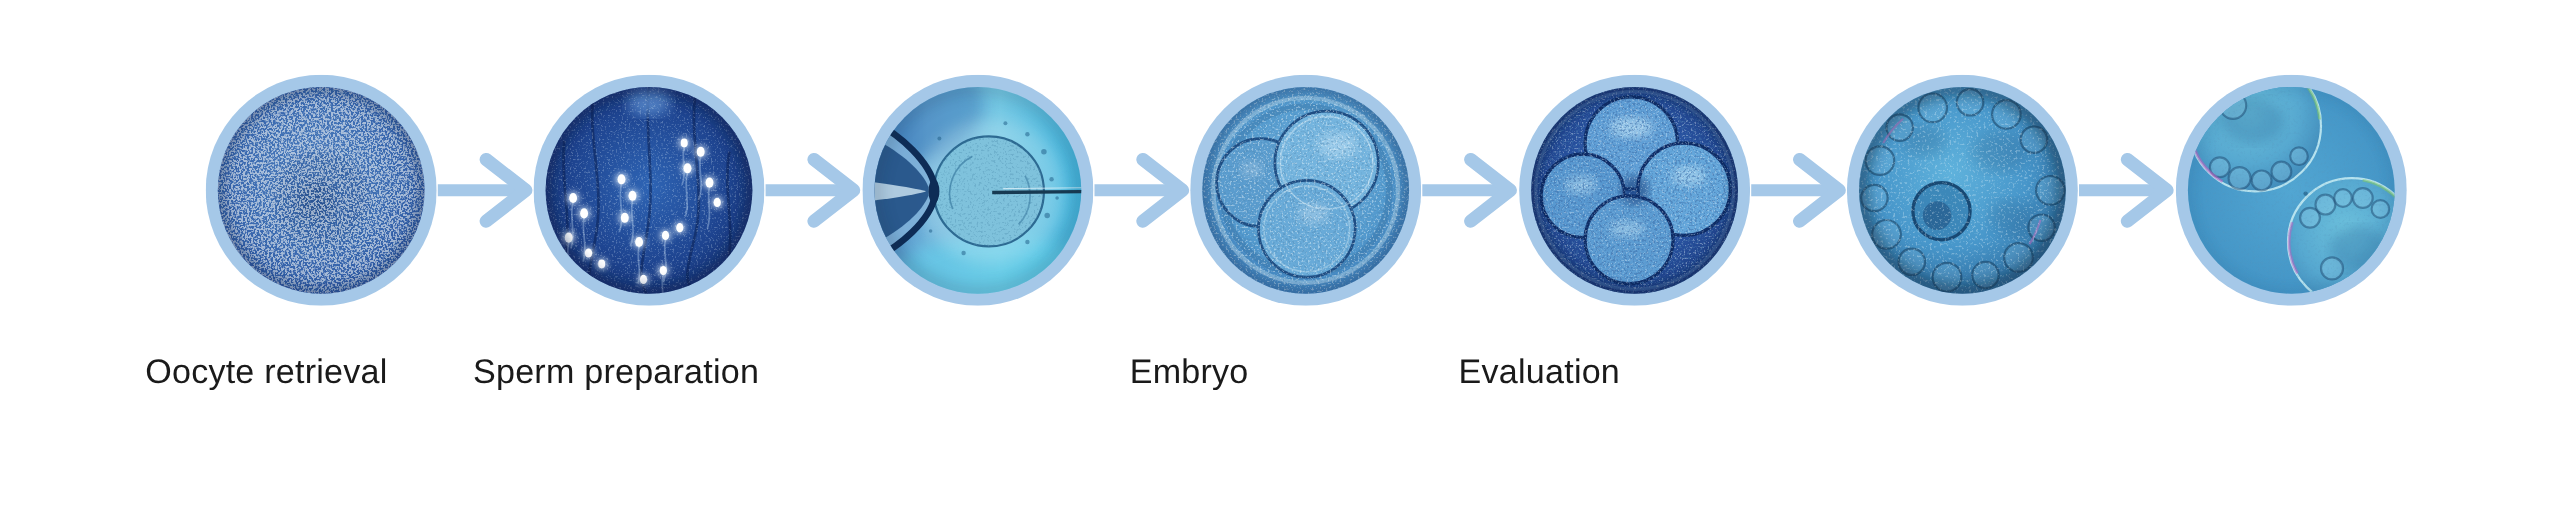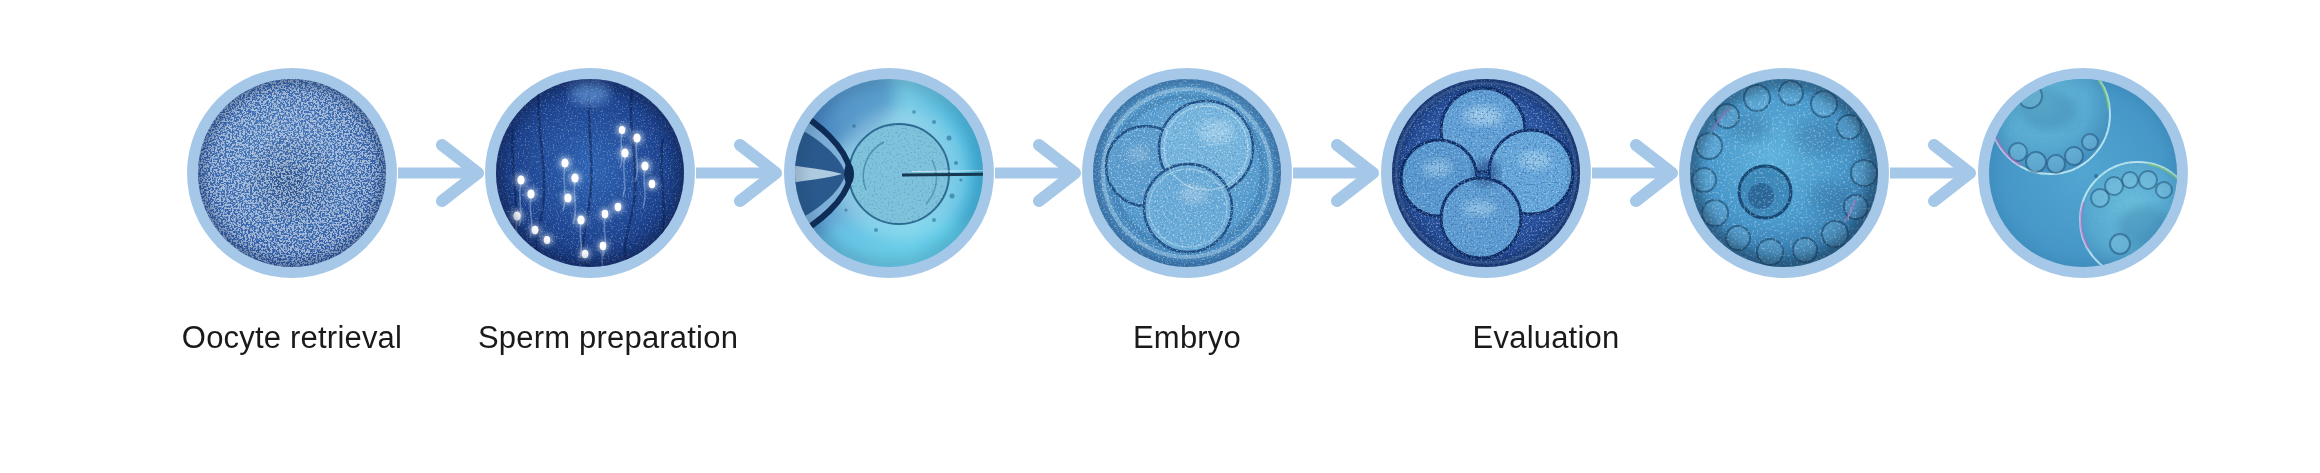--- a/index.html
+++ b/index.html
@@ -21,21 +21,20 @@
   .arrow{
     position:absolute;
     top:138px;
     width:88px;
     height:70px;
   }
   .stage-label{
     position:absolute;
     top:318px;
     width:320px;
-    text-align:center;
     font-size:31px;
     line-height:39px;
     color:#1a1a1a;
     white-space:pre-line;
     letter-spacing:0.2px;
   }
 </style>
 </head>
 <body>
 
@@ -456,17 +455,17 @@
           <circle cx="160" cy="152" r="57" fill="none" stroke="#84cc66" stroke-width="2.5" opacity="0.55" stroke-dasharray="50 308" transform="rotate(280 160 152)"></circle>
         </g>
         <circle cx="118" cy="108" r="2" fill="#236088" opacity="0.7"></circle>
         <rect width="210" height="210" filter="url(#y_nd)" opacity="0.18"></rect>
         <circle cx="105" cy="105" r="93" fill="none" stroke="#1e5c86" stroke-width="4" opacity="0.25" filter="url(#y_bl)"></circle>
       </g>
     </svg>
   </div>
 
   <div class="stage-label" style="left:132px">Oocyte retrieval</div>
-  <div class="stage-label" style="left:448px">Sperm preparation</div>
+  <div class="stage-label" style="left:430px">Sperm preparation</div>
   <div class="stage-label" style="left:1027px">Embryo</div>
-  <div class="stage-label" style="left:1386px">Evaluation</div>
+  <div class="stage-label" style="left:1326px">Evaluation</div>
 
 </div>
 
 </body></html>

